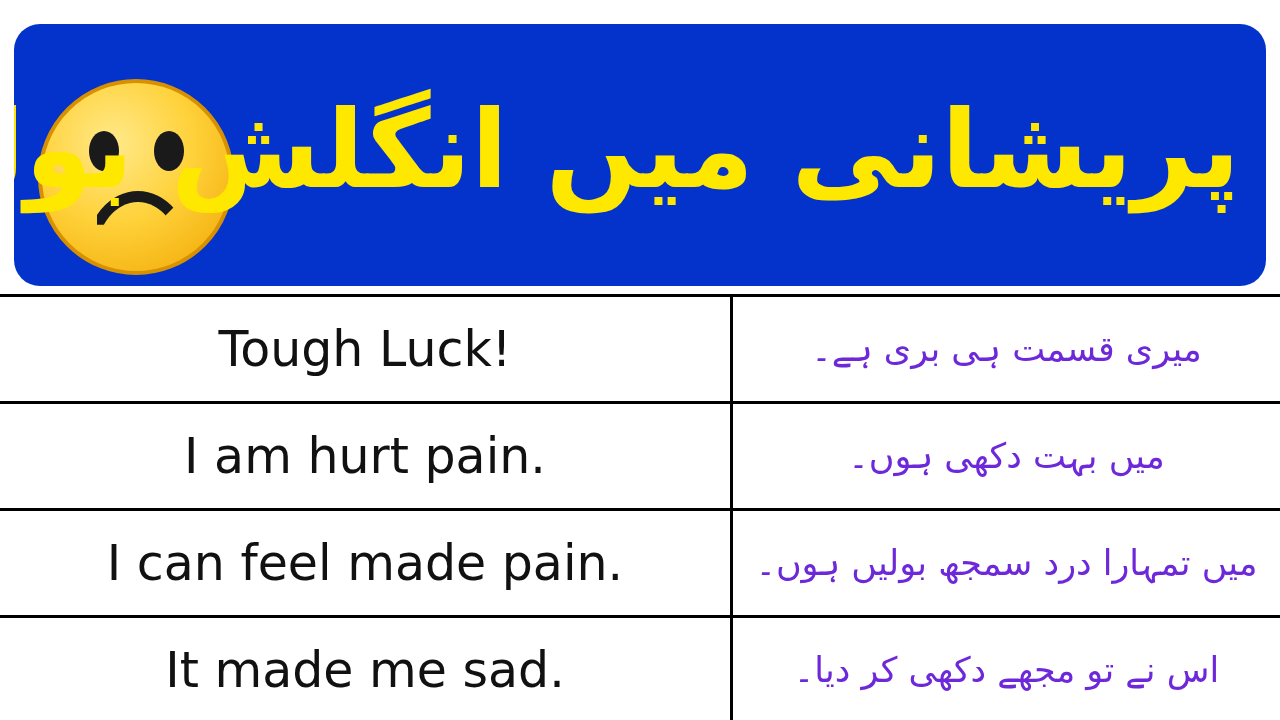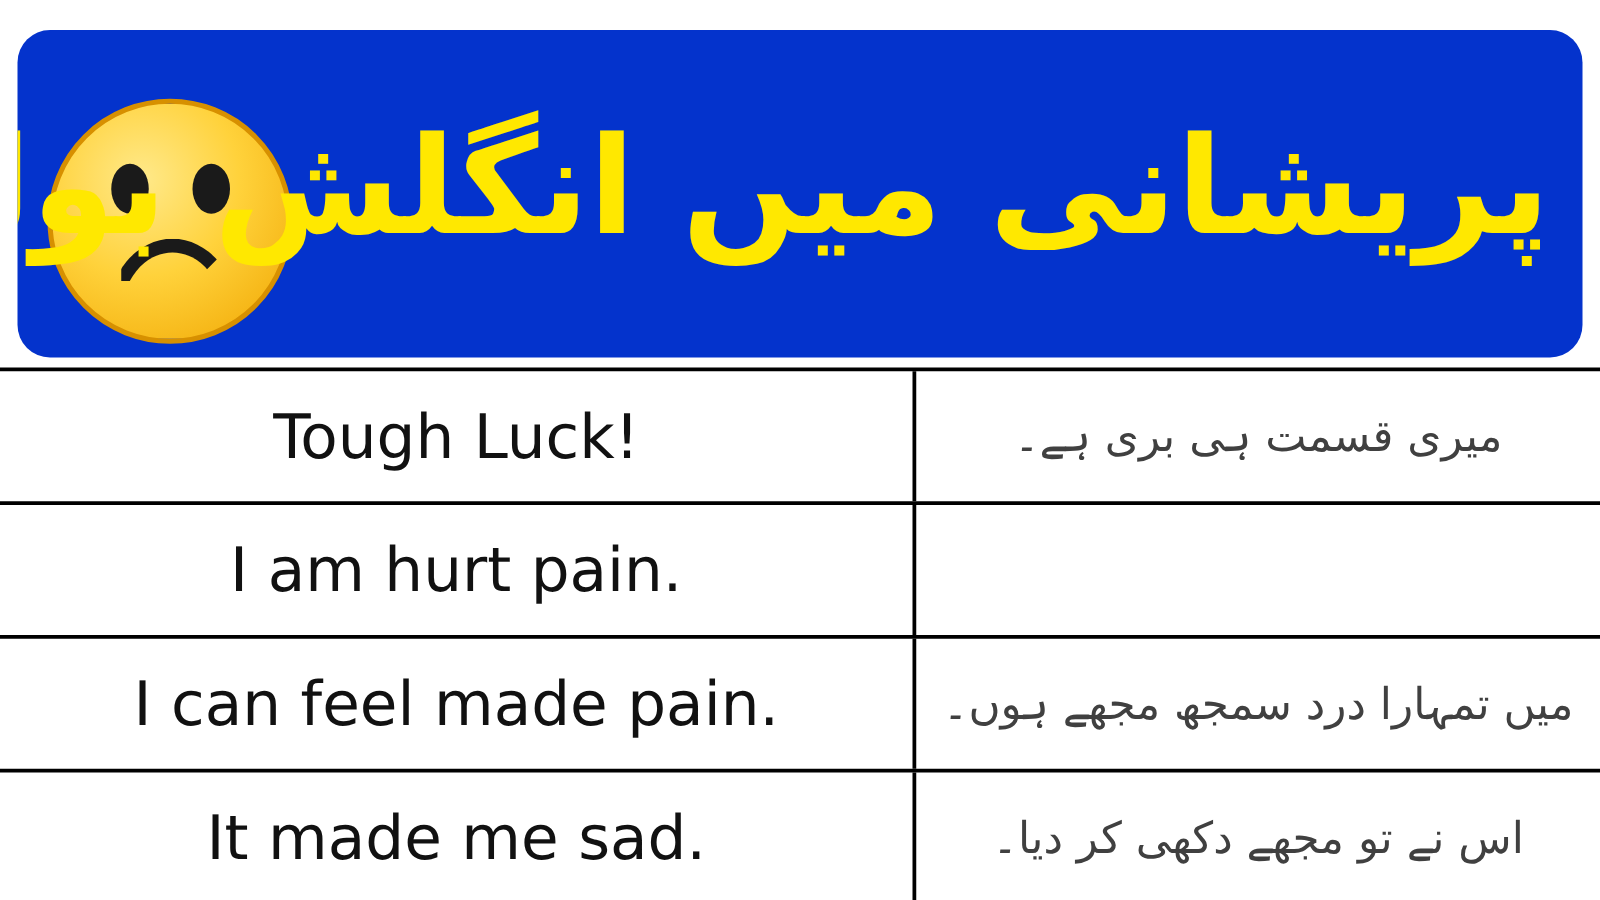--- a/index.html
+++ b/index.html
@@ -118,21 +118,21 @@
 
   .cell-ur {
     width: 547px;
     display: flex;
     align-items: center;
     justify-content: center;
     box-sizing: border-box;
     direction: rtl;
     font-family: "DejaVu Sans", sans-serif;
     font-size: 35px;
-    color: #404040;
+    color: #6d28d9;
     padding: 0 18px;
   }
 </style>
 </head>
 <body>
 
 <div id="page">
 
   <div class="banner">
     <div class="emoji">
@@ -145,25 +145,26 @@
 
   <div class="table">
 
     <div class="row">
       <div class="cell-en">Tough Luck!</div>
       <div class="cell-ur">میری قسمت ہی بری ہے۔</div>
     </div>
 
     <div class="row">
       <div class="cell-en">I am hurt pain.</div>
+      <div class="cell-ur">میں بہت دکھی ہوں۔</div>
     </div>
 
     <div class="row">
       <div class="cell-en">I can feel made pain.</div>
-      <div class="cell-ur">میں تمہارا درد سمجھ مجھے ہوں۔</div>
+      <div class="cell-ur">میں تمہارا درد سمجھ بولیں ہوں۔</div>
     </div>
 
     <div class="row">
       <div class="cell-en">It made me sad.</div>
       <div class="cell-ur">اس نے تو مجھے دکھی کر دیا۔</div>
     </div>
 
   </div>
 </div>
 

